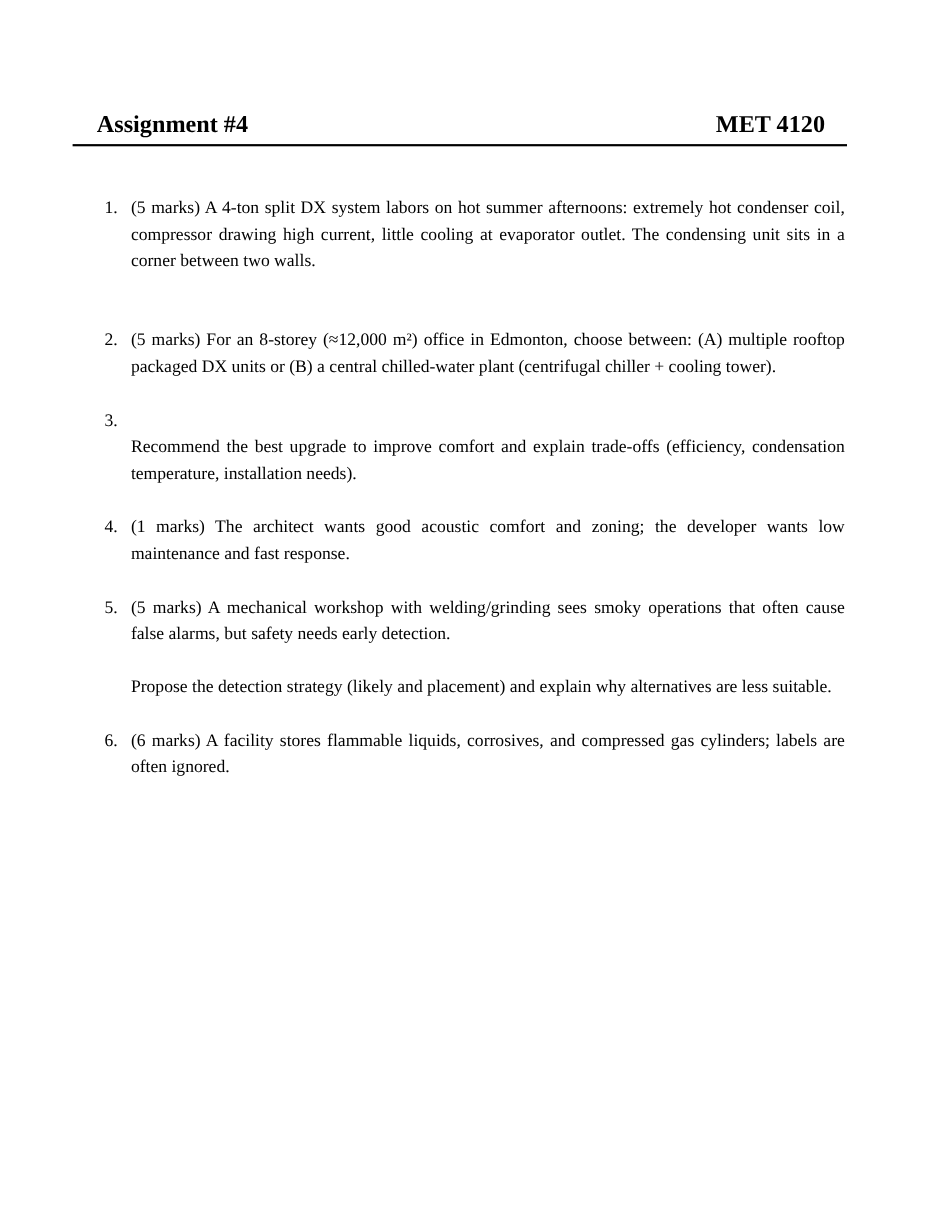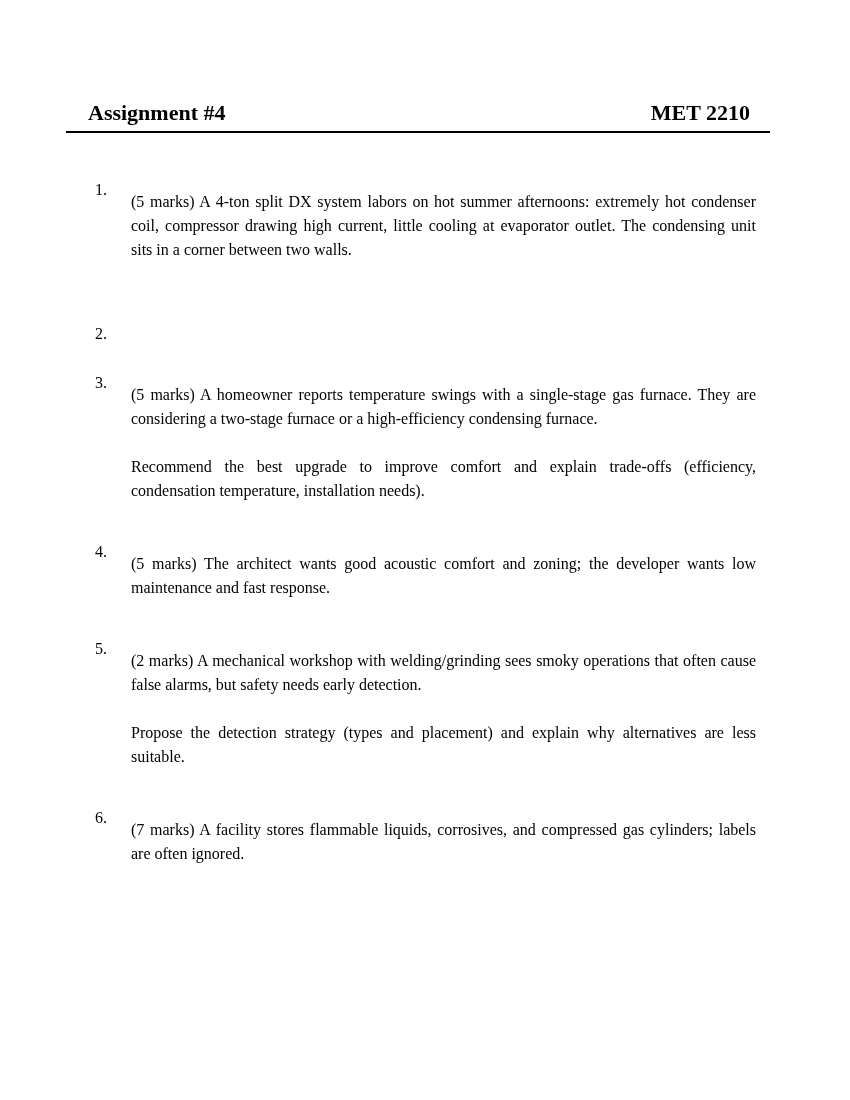--- a/index.html
+++ b/index.html
@@ -51,79 +51,79 @@
   .question.gap-large {
     margin-bottom: 48px;
   }
   .qnum {
     flex: 0 0 24px;
   }
   .qbody {
     width: 649px;
   }
   .qbody p {
-    margin: 12px;
+    margin: 0;
     text-align: justify;
   }
   .qbody p.para-gap {
     margin-top: 24px;
   }
 </style>
 </head>
 <body>
 
 <div class="page">
 
   <div class="header">
     <div class="header-inner">
       <span>Assignment #4</span>
-      <span>MET 2210</span>
+      <span>MET 4120</span>
     </div>
   </div>
 
   <ol class="questions">
 
     <li class="question gap-large">
       <span class="qnum">1.</span>
       <div class="qbody">
         <p>(5 marks) A 4-ton split DX system labors on hot summer afternoons: extremely hot condenser coil, compressor drawing high current, little cooling at evaporator outlet. The condensing unit sits in a corner between two walls.</p>
       </div>
     </li>
 
     <li class="question">
       <span class="qnum">2.</span>
       <div class="qbody">
+        <p>(5 marks) For an 8-storey (≈12,000 m²) office in Edmonton, choose between: (A) multiple rooftop packaged DX units or (B) a central chilled-water plant (centrifugal chiller + cooling tower).</p>
       </div>
     </li>
 
     <li class="question">
       <span class="qnum">3.</span>
       <div class="qbody">
-        <p>(5 marks) A homeowner reports temperature swings with a single-stage gas furnace. They are considering a two-stage furnace or a high-efficiency condensing furnace.</p>
         <p class="para-gap">Recommend the best upgrade to improve comfort and explain trade-offs (efficiency, condensation temperature, installation needs).</p>
       </div>
     </li>
 
     <li class="question">
       <span class="qnum">4.</span>
       <div class="qbody">
-        <p>(5 marks) The architect wants good acoustic comfort and zoning; the developer wants low maintenance and fast response.</p>
+        <p>(1 marks) The architect wants good acoustic comfort and zoning; the developer wants low maintenance and fast response.</p>
       </div>
     </li>
 
     <li class="question">
       <span class="qnum">5.</span>
       <div class="qbody">
-        <p>(2 marks) A mechanical workshop with welding/grinding sees smoky operations that often cause false alarms, but safety needs early detection.</p>
-        <p class="para-gap">Propose the detection strategy (types and placement) and explain why alternatives are less suitable.</p>
+        <p>(5 marks) A mechanical workshop with welding/grinding sees smoky operations that often cause false alarms, but safety needs early detection.</p>
+        <p class="para-gap">Propose the detection strategy (likely and placement) and explain why alternatives are less suitable.</p>
       </div>
     </li>
 
     <li class="question">
       <span class="qnum">6.</span>
       <div class="qbody">
-        <p>(7 marks) A facility stores flammable liquids, corrosives, and compressed gas cylinders; labels are often ignored.</p>
+        <p>(6 marks) A facility stores flammable liquids, corrosives, and compressed gas cylinders; labels are often ignored.</p>
       </div>
     </li>
 
   </ol>
 
 </div>
 
 </body></html>

